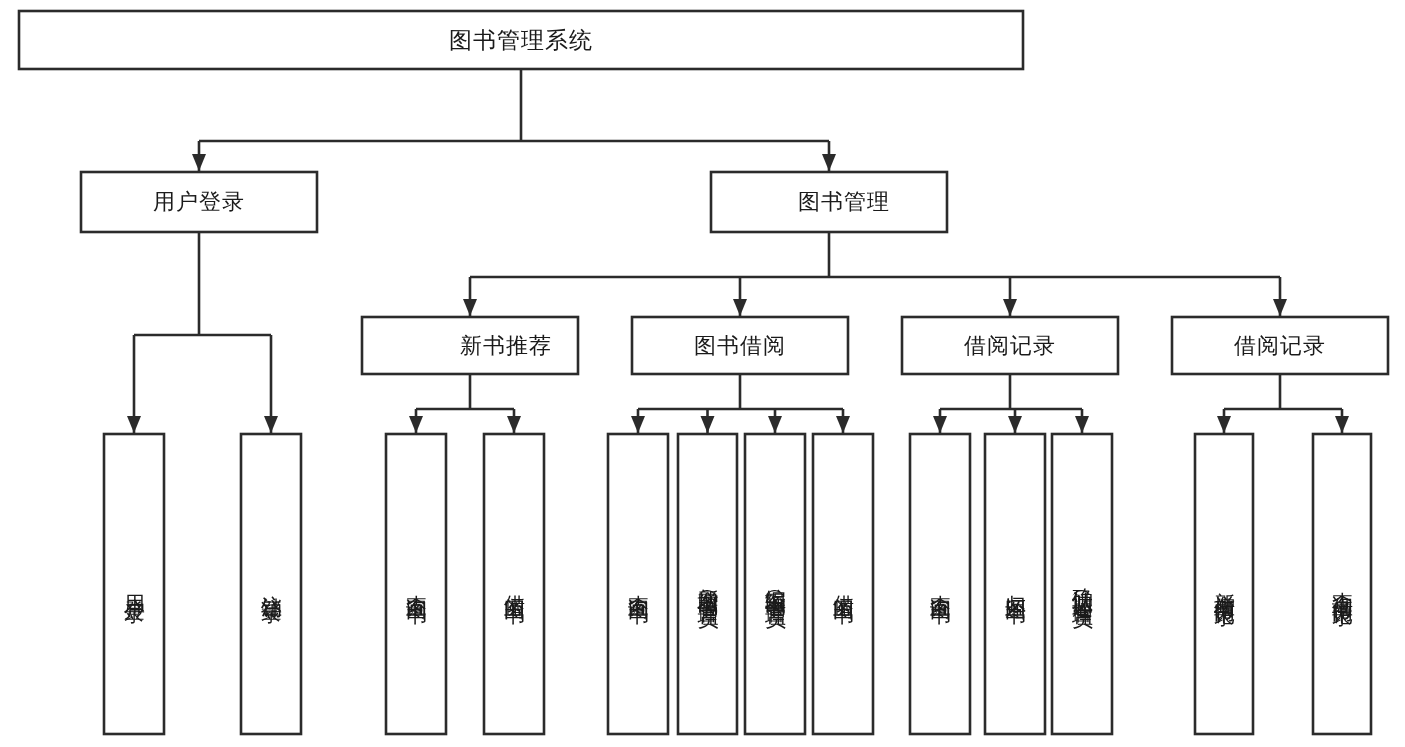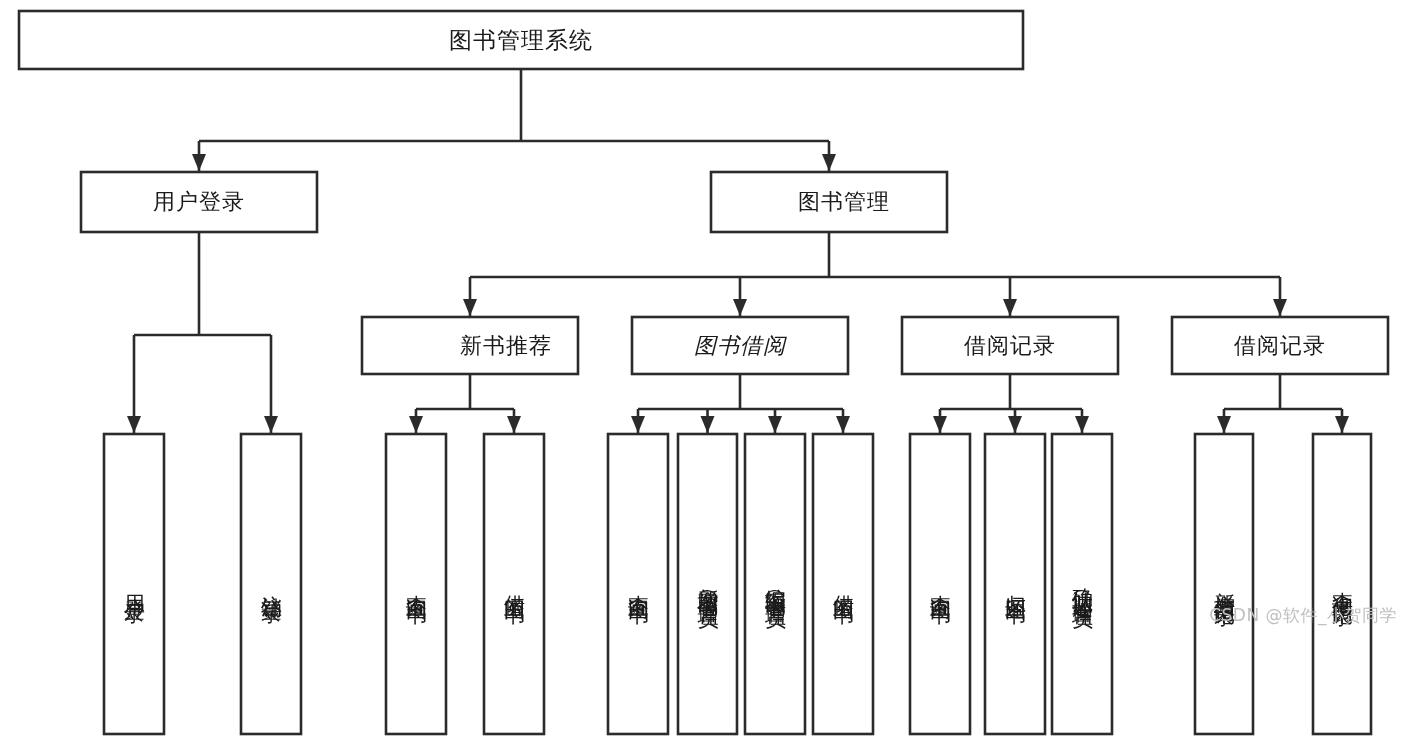--- a/index.html
+++ b/index.html
@@ -187,21 +187,21 @@
       </div>
       <div class="hlabel-wrap" style="left: 81px; top: 172px; width: 236px; height: 60px;">
         <span class="hlabel-text">用户登录</span>
       </div>
       <div class="hlabel-wrap" style="left: 711px; top: 172px; width: 236px; height: 60px; margin-left: 15px;">
         <span class="hlabel-text">图书管理</span>
       </div>
       <div class="hlabel-wrap" style="left: 362px; top: 317px; width: 216px; height: 57px; margin-left: 36px;">
         <span class="hlabel-text">新书推荐</span>
       </div>
-      <div class="hlabel-wrap" style="left: 632px; top: 317px; width: 216px; height: 57px; font-style: italic;">
+      <div class="hlabel-wrap" style="left: 632px; top: 317px; width: 216px; height: 57px;">
         <span class="hlabel-text">图书借阅</span>
       </div>
       <div class="hlabel-wrap" style="left: 902px; top: 317px; width: 216px; height: 57px;">
         <span class="hlabel-text">借阅记录</span>
       </div>
       <div class="hlabel-wrap" style="left: 1172px; top: 317px; width: 216px; height: 57px;">
         <span class="hlabel-text">借阅记录</span>
       </div>
       <div class="vlabel-wrap" style="left: 104px; top: 434px; width: 60px; height: 300px;">
         <span class="vlabel-text">用户登录</span>
@@ -237,15 +237,14 @@
         <span class="vlabel-text">确认归还（管理员）</span>
       </div>
       <div class="vlabel-wrap" style="left: 1195px; top: 434px; width: 58px; height: 300px;">
         <span class="vlabel-text">新增借阅记录</span>
       </div>
       <div class="vlabel-wrap" style="left: 1313px; top: 434px; width: 58px; height: 300px;">
         <span class="vlabel-text">查询借阅记录</span>
       </div>
     </div>
 
-  <div id="watermark">CSDN @软件_小贺同学</div>
 
 </div>
 
 </body></html>

